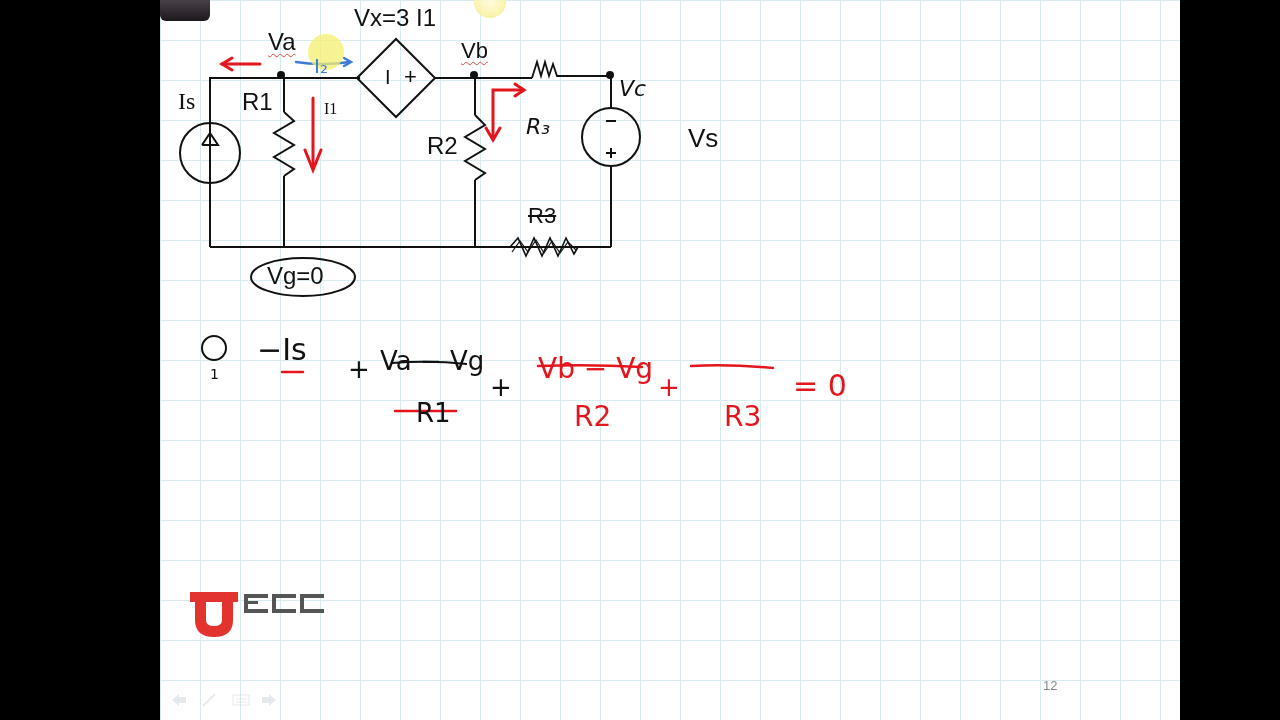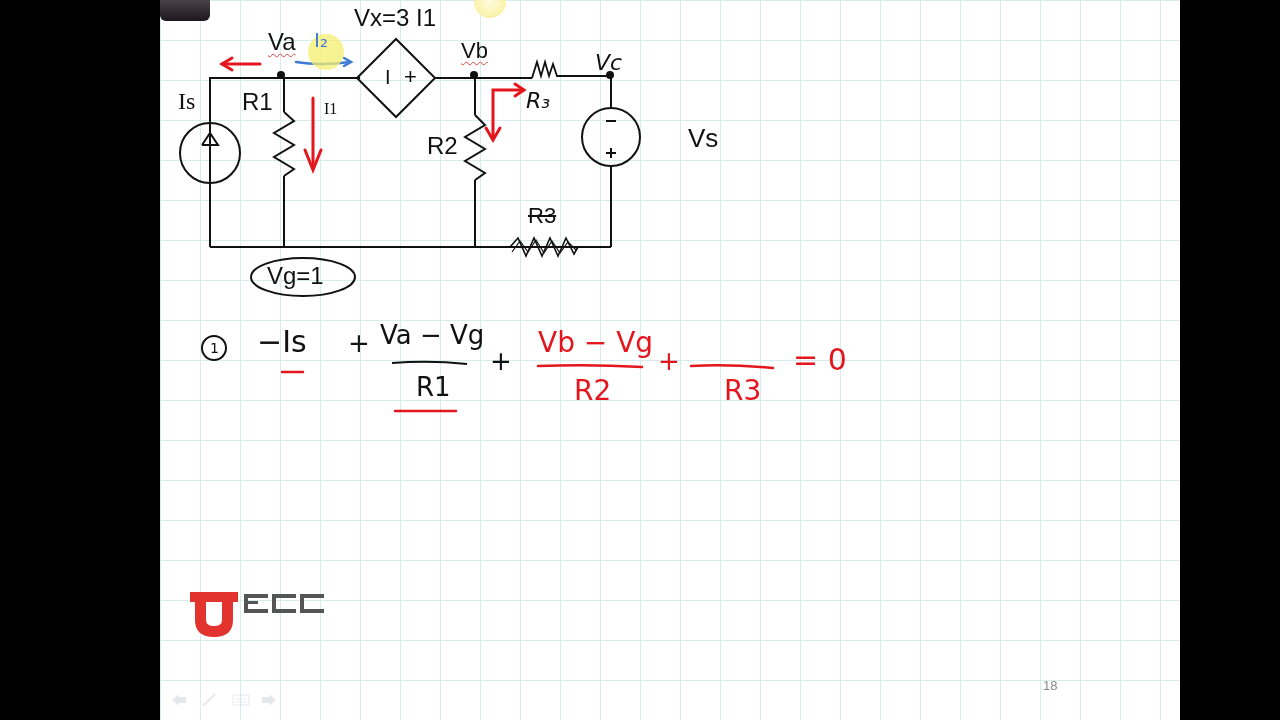--- a/index.html
+++ b/index.html
@@ -8,21 +8,21 @@
     background-color:#ffffff;
     background-image:
       linear-gradient(to right, #d6ecef 1px, transparent 1px),
       linear-gradient(to bottom, #d6ecef 1px, transparent 1px);
     background-size:40px 40px;
     background-position:0 0;
     overflow:hidden;
   }
   .abs { position:absolute; }
   .lbl { position:absolute; font-family:"Liberation Sans", sans-serif; color:#111; white-space:nowrap; }
-  .hand { position:absolute; font-family:"DejaVu Sans", sans-serif; white-space:nowrap; }
+  .hand { position:absolute; font-family:"DejaVu Sans", sans-serif; white-space:nowrap;margin-top:26px; }
   .red { color:#e3161d; }
   .blk { color:#111; }
   .squig { text-decoration: underline wavy #d44; text-underline-offset:3px; text-decoration-thickness:1px; }
   svg.full { position:absolute; left:0; top:0; }
   #pagenum { position:absolute; left:883px; top:678px; font-family:"Liberation Sans", sans-serif; font-size:13px; color:#888; }
   #cam { position:absolute; left:0; top:0; width:50px; height:21px; background:linear-gradient(#4a4048,#1c181c); border-radius:0 0 6px 6px; }
   #pointer { position:absolute; left:314px; top:-14px; width:32px; height:32px; border-radius:50%;
     background:radial-gradient(circle at 50% 45%, #fffbe0 0%, #fbf2a8 60%, #f3e27a 100%); opacity:0.9; }
   #highlight { position:absolute; left:148px; top:34px; width:36px; height:36px; border-radius:50%; background:#f6ef6e; opacity:0.75; }
   .navctl { position:absolute; top:693px; width:18px; height:14px; opacity:0.18; }
@@ -111,34 +111,34 @@
       <path d="M531,366 Q570,364 613,368"></path>
     </g>
   </svg>
 
   <div id="highlight"></div>
 
   <span class="lbl" style="left:194px;top:4px;font-size:24px;">Vx=3 I1</span>
   <span class="lbl squig" style="left:108px;top:28px;font-size:24px;">Va</span>
   <span class="hand" style="left:154px;top:28px;font-size:20px;color:#3d7bd6;">I₂</span>
   <span class="lbl squig" style="left:301px;top:38px;font-size:22px;">Vb</span>
-  <span class="hand blk" style="left:435px;top:50px;font-size:22px;font-style:italic;">Vc</span>
+  <span class="hand blk" style="left:459px;top:50px;font-size:22px;font-style:italic;">Vc</span>
   <span class="lbl" style="left:18px;top:88px;font-size:24px;font-family:'Liberation Serif', serif;">Is</span>
   <span class="lbl" style="left:82px;top:88px;font-size:24px;">R1</span>
   <span class="lbl" style="left:164px;top:100px;font-size:16px;font-family:'Liberation Serif', serif;">I1</span>
   <span class="lbl" style="left:267px;top:132px;font-size:24px;">R2</span>
   <span class="hand blk" style="left:366px;top:88px;font-size:22px;font-style:italic;">R₃</span>
   <span class="lbl" style="left:494px;top:123px;font-size:26px;margin-left:34px;">Vs</span>
   <span class="lbl" style="left:368px;top:203px;font-size:22px;text-decoration:line-through;">R3</span>
   <span class="lbl" style="left:225px;top:66px;font-size:20px;">I</span>
   <span class="lbl" style="left:244px;top:64px;font-size:22px;">+</span>
-  <span class="lbl" style="left:107px;top:262px;font-size:24px;">Vg=1</span>
+  <span class="lbl" style="left:107px;top:262px;font-size:24px;">Vg=0</span>
 
   <span class="hand blk" style="left:50px;top:340px;font-size:14px;">1</span>
-  <span class="hand blk" style="left:97px;top:324px;font-size:30px;text-align:right;">−Is</span>
+  <span class="hand blk" style="left:97px;top:306px;font-size:30px;text-align:right;">−Is</span>
   <span class="hand blk" style="left:188px;top:328px;font-size:26px;">+</span>
   <span class="hand blk" style="left:220px;top:320px;font-size:26px;">Va − Vg</span>
   <span class="hand blk" style="left:256px;top:372px;font-size:26px;">R1</span>
   <span class="hand blk" style="left:330px;top:346px;font-size:26px;">+</span>
   <span class="hand red" style="left:378px;top:326px;font-size:28px;">Vb − Vg</span>
   <span class="hand red" style="left:414px;top:374px;font-size:28px;">R2</span>
   <span class="hand red" style="left:498px;top:346px;font-size:26px;">+</span>
   <span class="hand red" style="left:564px;top:374px;font-size:28px;">R3</span>
   <span class="hand red" style="left:633px;top:342px;font-size:30px;">= 0</span>
 
@@ -169,14 +169,14 @@
     </svg>
   <svg class="navctl" style="left:72px;">
       <rect x="1" y="2" width="16" height="10" fill="none" stroke="#7a8a9a"></rect>
       <line x1="4" y1="6" x2="14" y2="6" stroke="#7a8a9a"></line>
       <line x1="4" y1="9" x2="14" y2="9" stroke="#7a8a9a"></line>
     </svg>
   <svg class="navctl" style="left:100px;">
       <path d="M16,7 L9,1 V4 H2 V10 H9 V13 Z" fill="#7a8a9a"></path>
     </svg>
 
-  <span id="pagenum">18</span>
+  <span id="pagenum">12</span>
 </div>
 
 </body></html>

